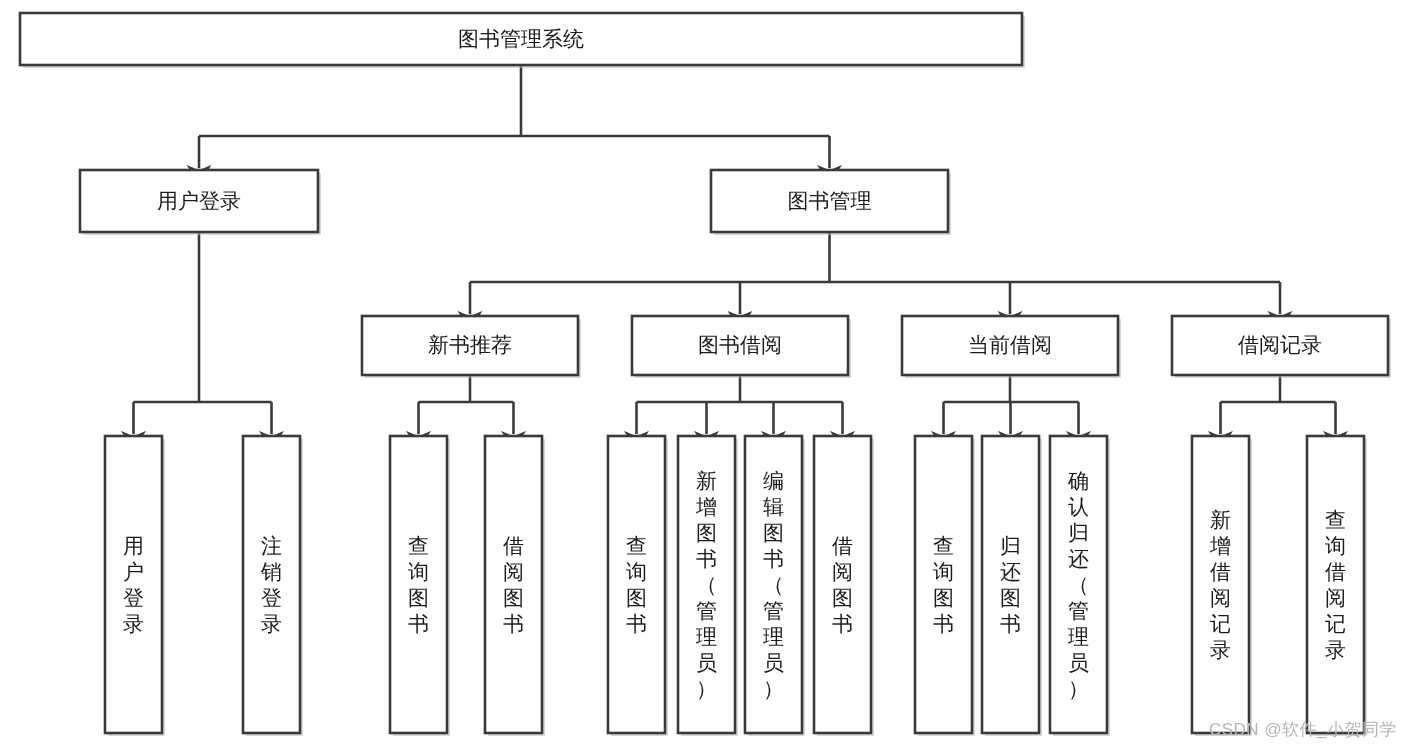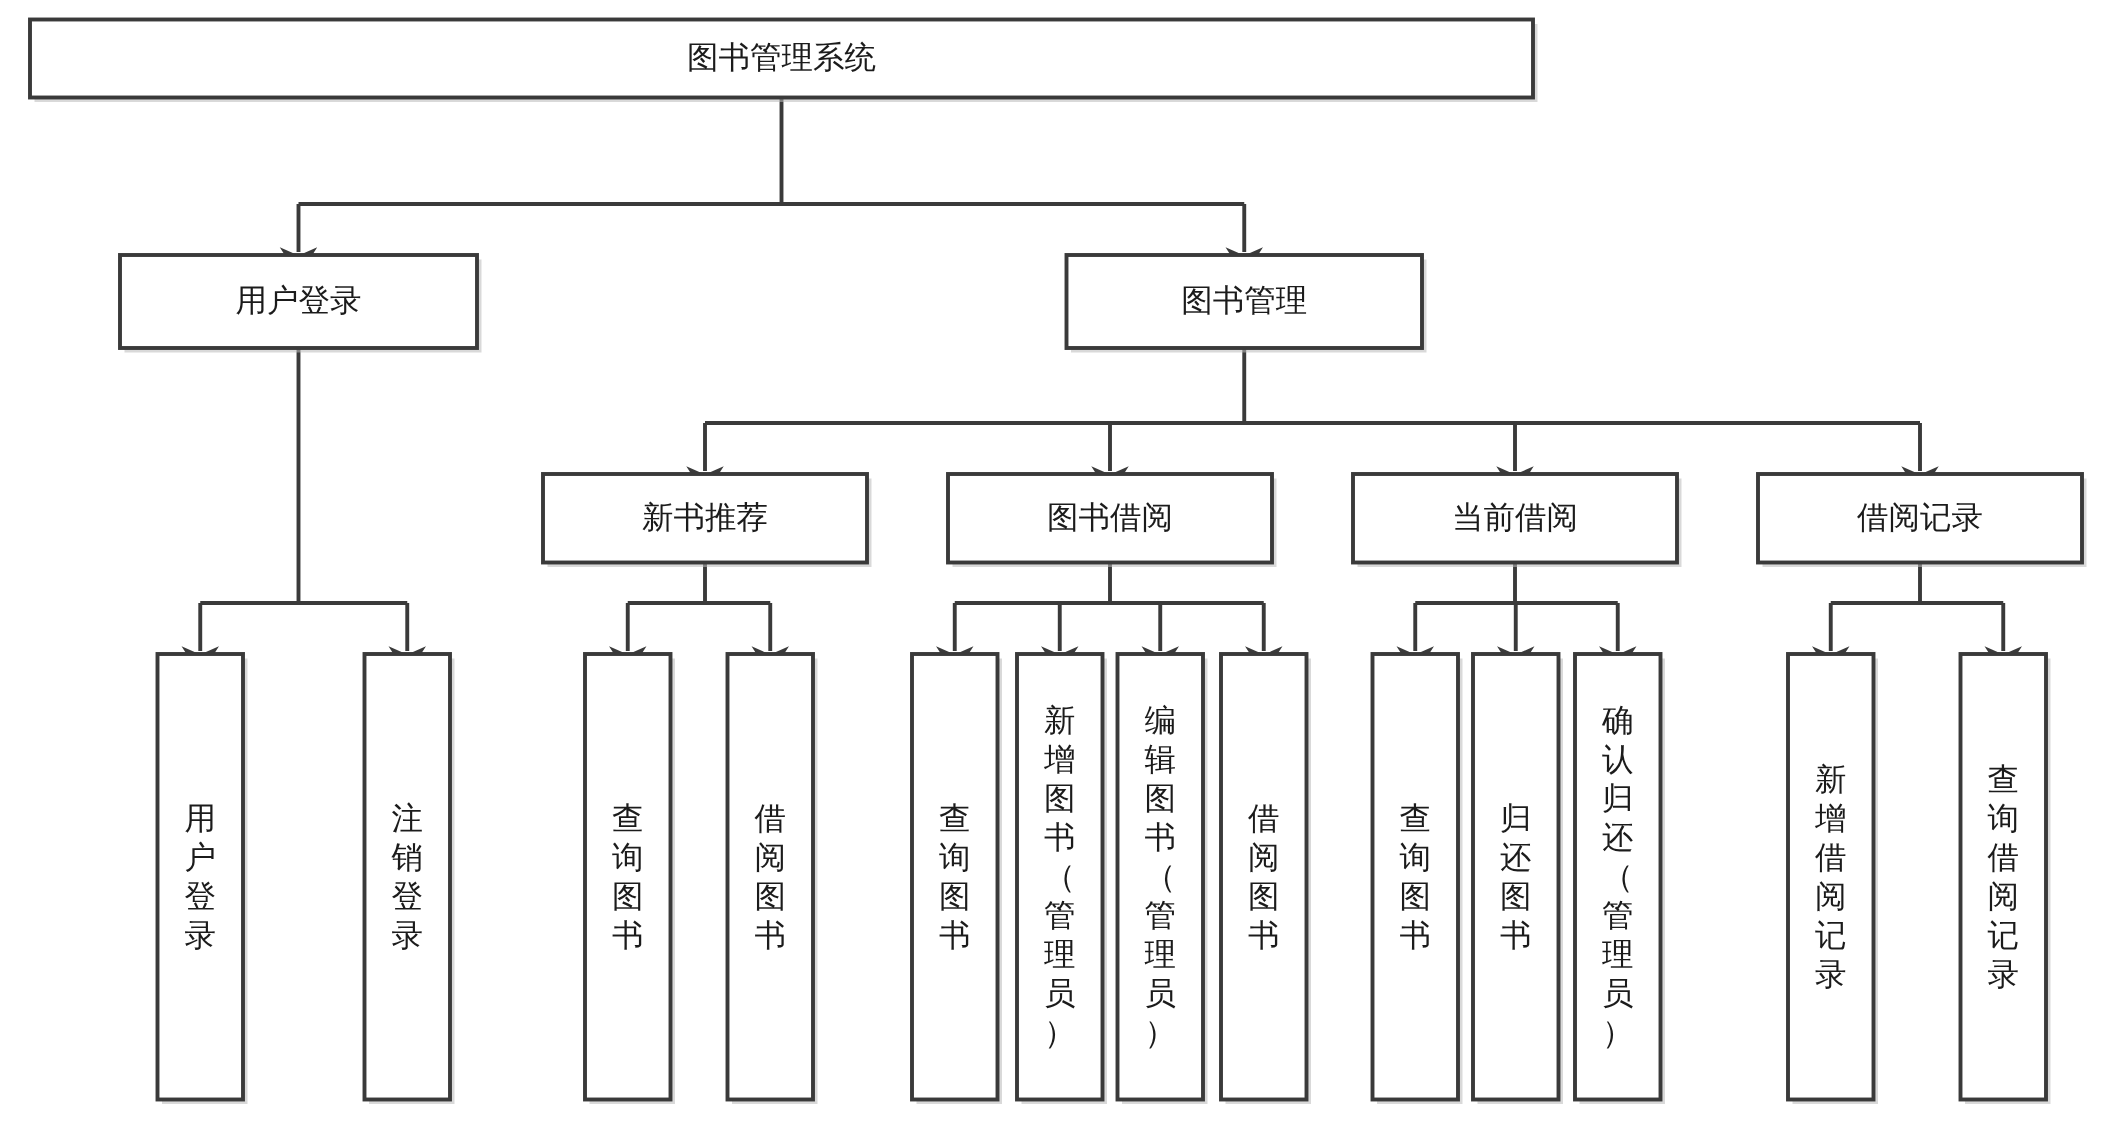--- a/index.html
+++ b/index.html
@@ -222,13 +222,14 @@
           <rect x="1192" y="436" width="57" height="297" class="node-rect"></rect>
           <text x="1220.5" class="node-label-v"><tspan x="1220.5" y="526.5">新</tspan><tspan x="1220.5" y="552.5">增</tspan><tspan x="1220.5" y="578.5">借</tspan><tspan x="1220.5" y="604.5">阅</tspan><tspan x="1220.5" y="630.5">记</tspan><tspan x="1220.5" y="656.5">录</tspan></text>
         </g>
         <g>
           <rect x="1310" y="439" width="57" height="297" class="node-shadow"></rect>
           <rect x="1307" y="436" width="57" height="297" class="node-rect"></rect>
           <text x="1335.5" class="node-label-v"><tspan x="1335.5" y="526.5">查</tspan><tspan x="1335.5" y="552.5">询</tspan><tspan x="1335.5" y="578.5">借</tspan><tspan x="1335.5" y="604.5">阅</tspan><tspan x="1335.5" y="630.5">记</tspan><tspan x="1335.5" y="656.5">录</tspan></text>
         </g>
       </g>
   </svg>
+  <div class="watermark">CSDN @软件_小贺同学</div>
 </div>
 
 </body></html>

